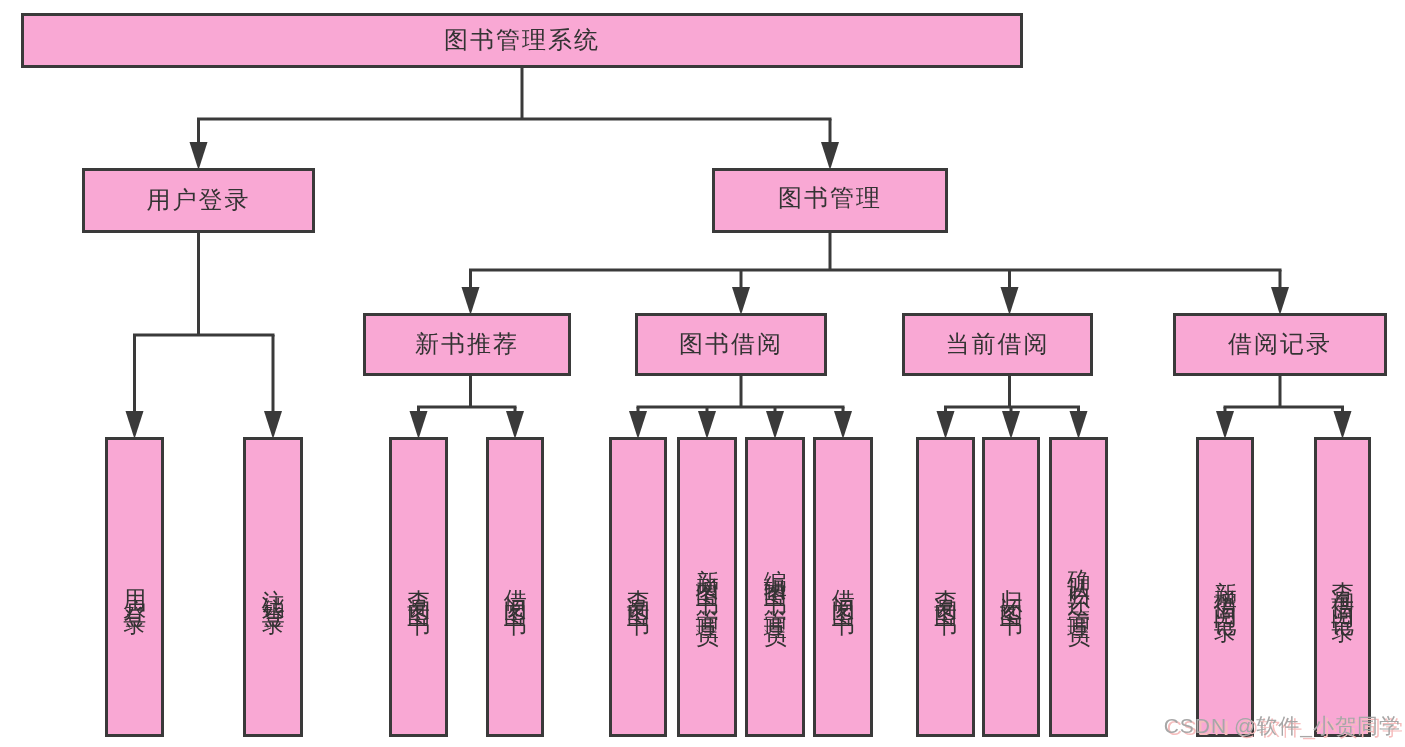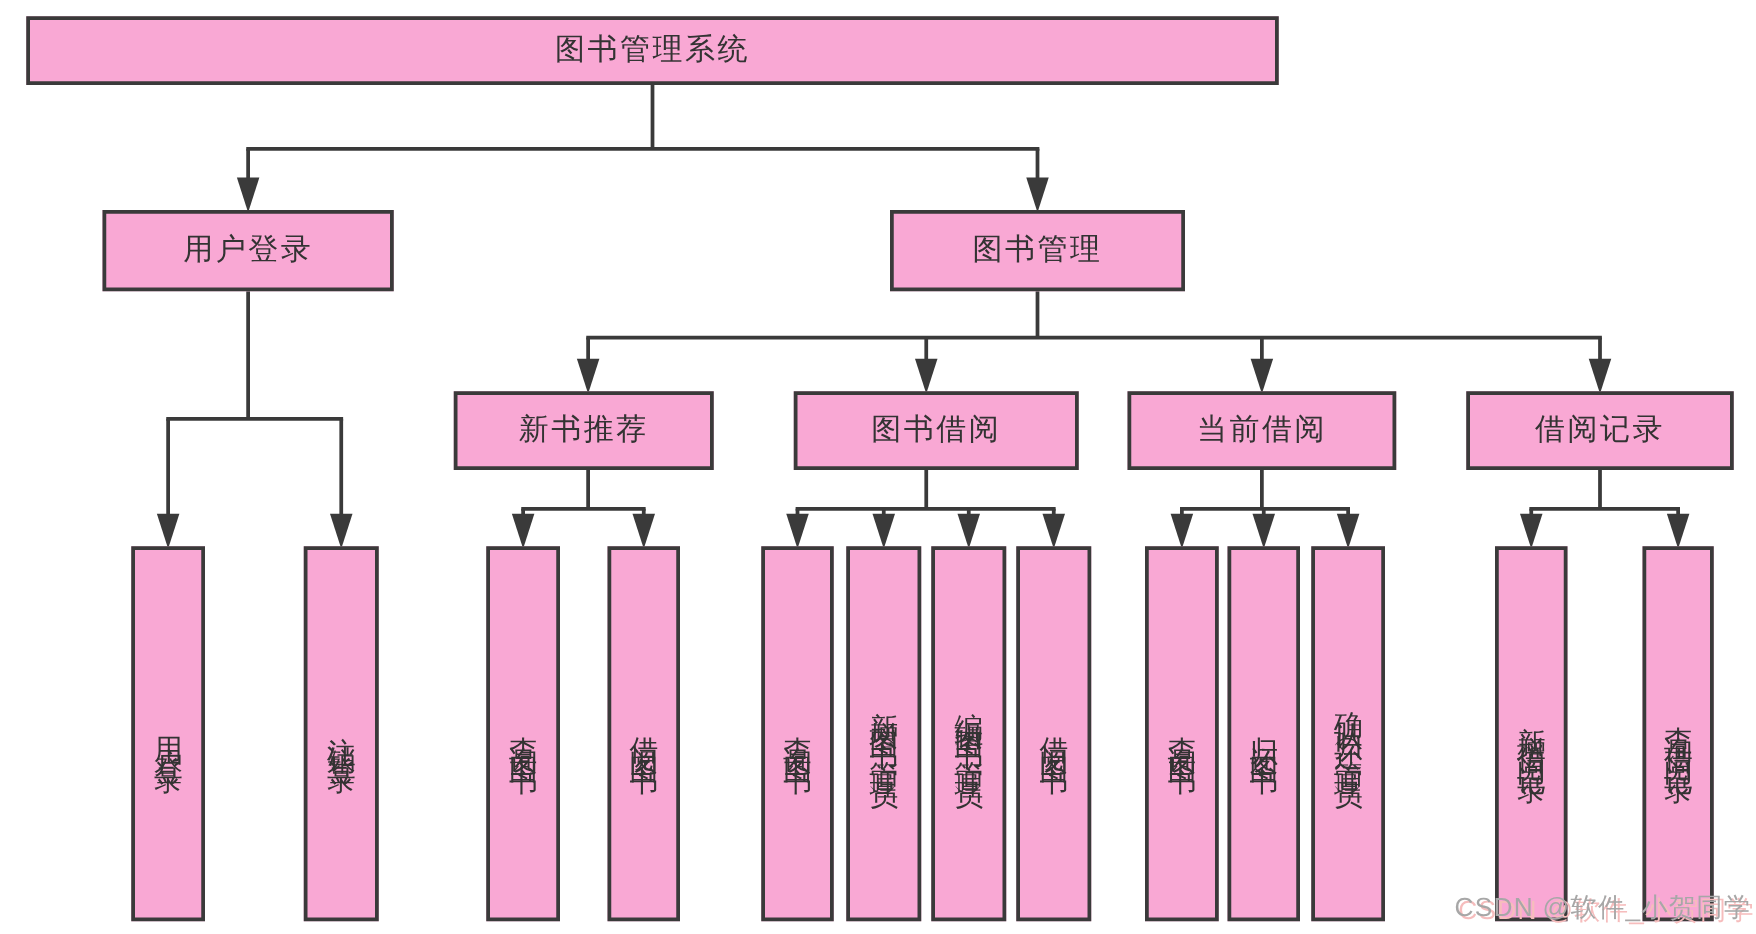--- a/index.html
+++ b/index.html
@@ -116,30 +116,30 @@
       <line x1="1342.5" y1="407" x2="1342.5" y2="419" stroke="#3a3a3a" stroke-width="3"></line>
       <polygon points="1333.5,411 1351.5,411 1342.5,439" fill="#3a3a3a"></polygon>
     </svg>
   <div class="watermark">CSDN @软件_小贺同学</div>
 <div class="node" style="left: 21px; top: 13px; width: 1002px; height: 55px;">
       <span class="node-label">图书管理系统</span>
     </div>
     <div class="node" style="left: 82px; top: 168px; width: 233px; height: 65px;">
       <span class="node-label">用户登录</span>
     </div>
-    <div class="node" style="left: 712px; top: 168px; width: 236px; height: 65px;">
+    <div class="node" style="left: 712px; top: 168px; width: 236px; height: 65px; font-family: Liberation Mono, monospace;">
       <span class="node-label">图书管理</span>
     </div>
     <div class="node" style="left: 363px; top: 313px; width: 208px; height: 63px;">
       <span class="node-label">新书推荐</span>
     </div>
-    <div class="node" style="left: 635px; top: 313px; width: 228px; height: 63px;">
+    <div class="node" style="left: 635px; top: 313px; width: 192px; height: 63px;">
       <span class="node-label">图书借阅</span>
     </div>
-    <div class="node" style="left: 902px; top: 313px; width: 215px; height: 63px;">
+    <div class="node" style="left: 902px; top: 313px; width: 191px; height: 63px;">
       <span class="node-label">当前借阅</span>
     </div>
     <div class="node" style="left: 1173px; top: 313px; width: 214px; height: 63px;">
       <span class="node-label">借阅记录</span>
     </div>
     <div class="node vertical" style="left: 105px; top: 437px; width: 59px; height: 300px;">
       <span class="node-label">用户登录</span>
     </div>
     <div class="node vertical" style="left: 243px; top: 437px; width: 60px; height: 300px;">
       <span class="node-label">注销登录</span>

